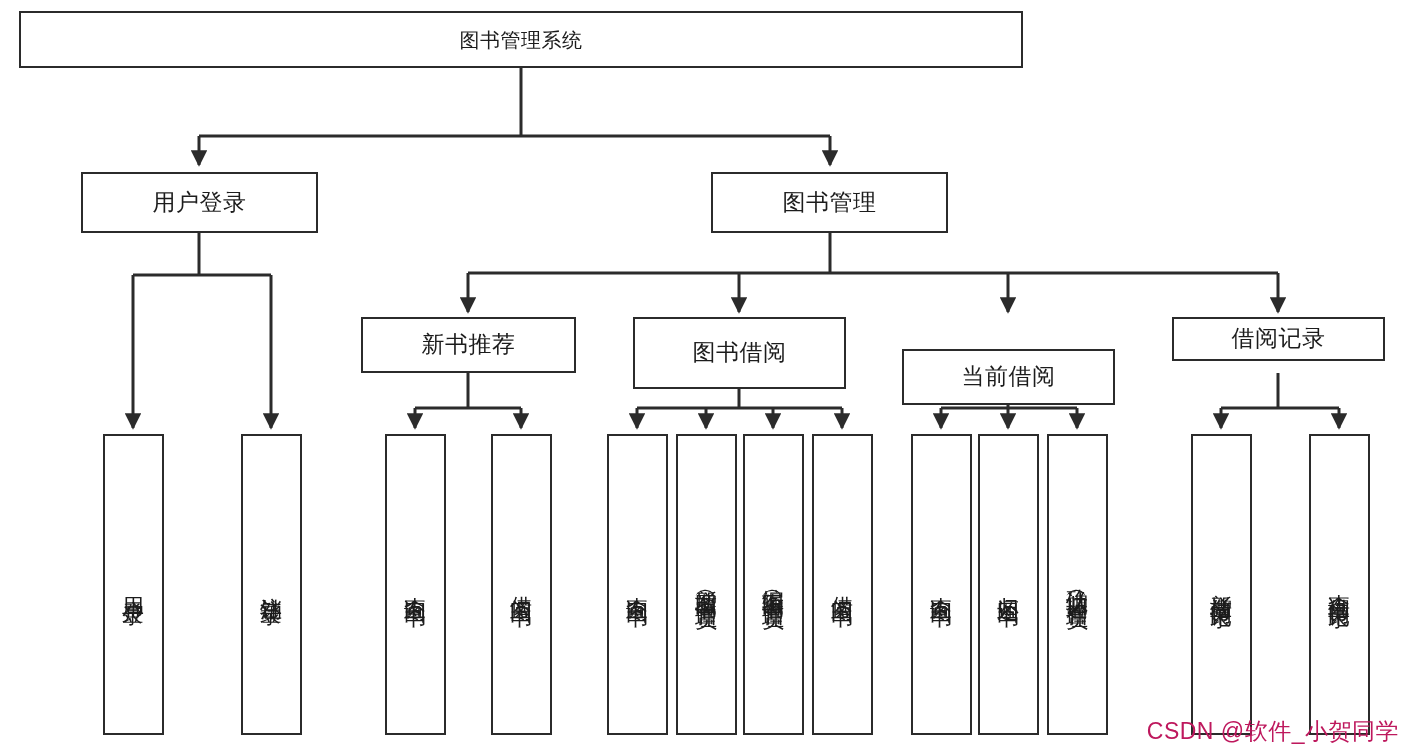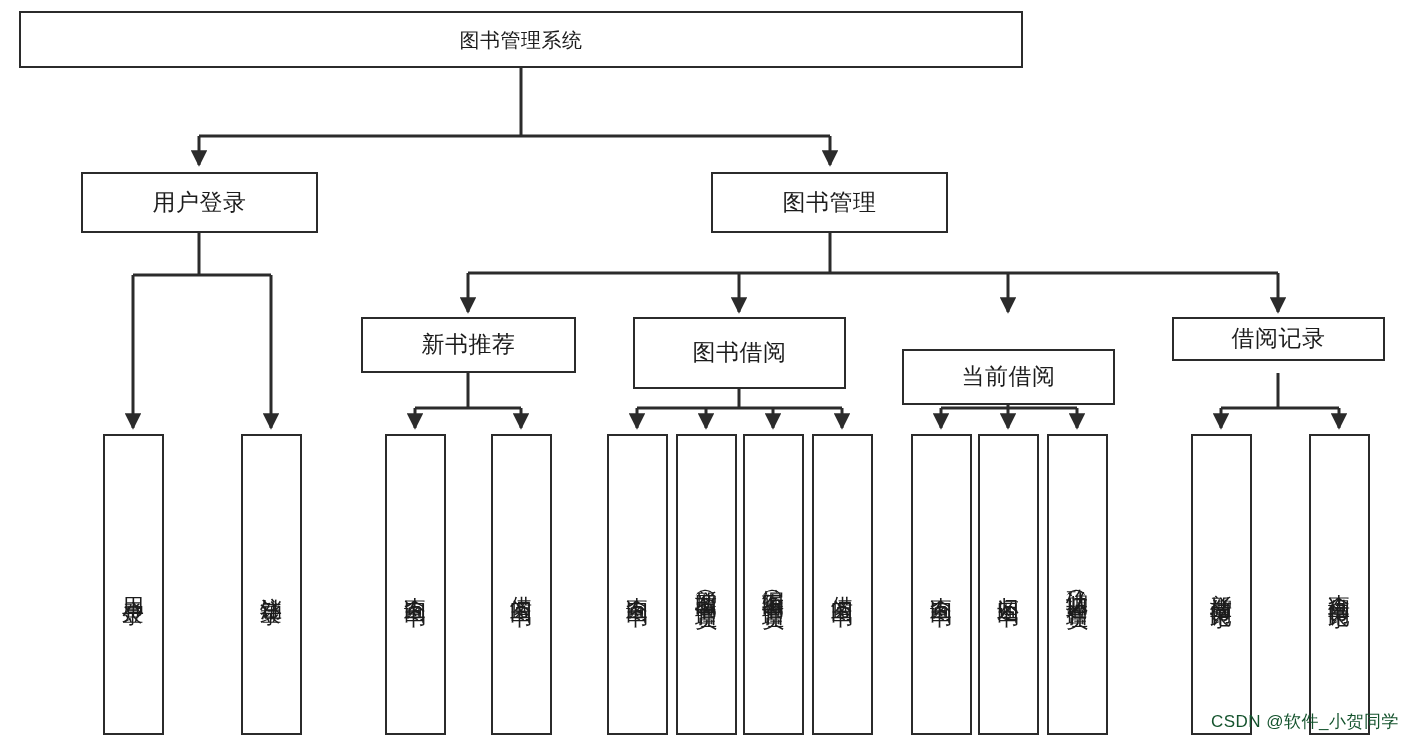--- a/index.html
+++ b/index.html
@@ -49,23 +49,23 @@
     letter-spacing: 3px;
     line-height: 1.05;
     white-space: nowrap;
   }
   .root-label {
     font-size: 20px;
   }
   .watermark {
     position: absolute;
     right: 6px;
-    bottom: 14px;
-    font-size: 17px;
-    color: #14532d;
+    bottom: 0;
+    font-size: 23px;
+    color: #be185d;
     white-space: nowrap;
     letter-spacing: 0.5px;
     pointer-events: none;
   }
 </style>
 </head>
 <body>
 
 <div id="stage">
 

